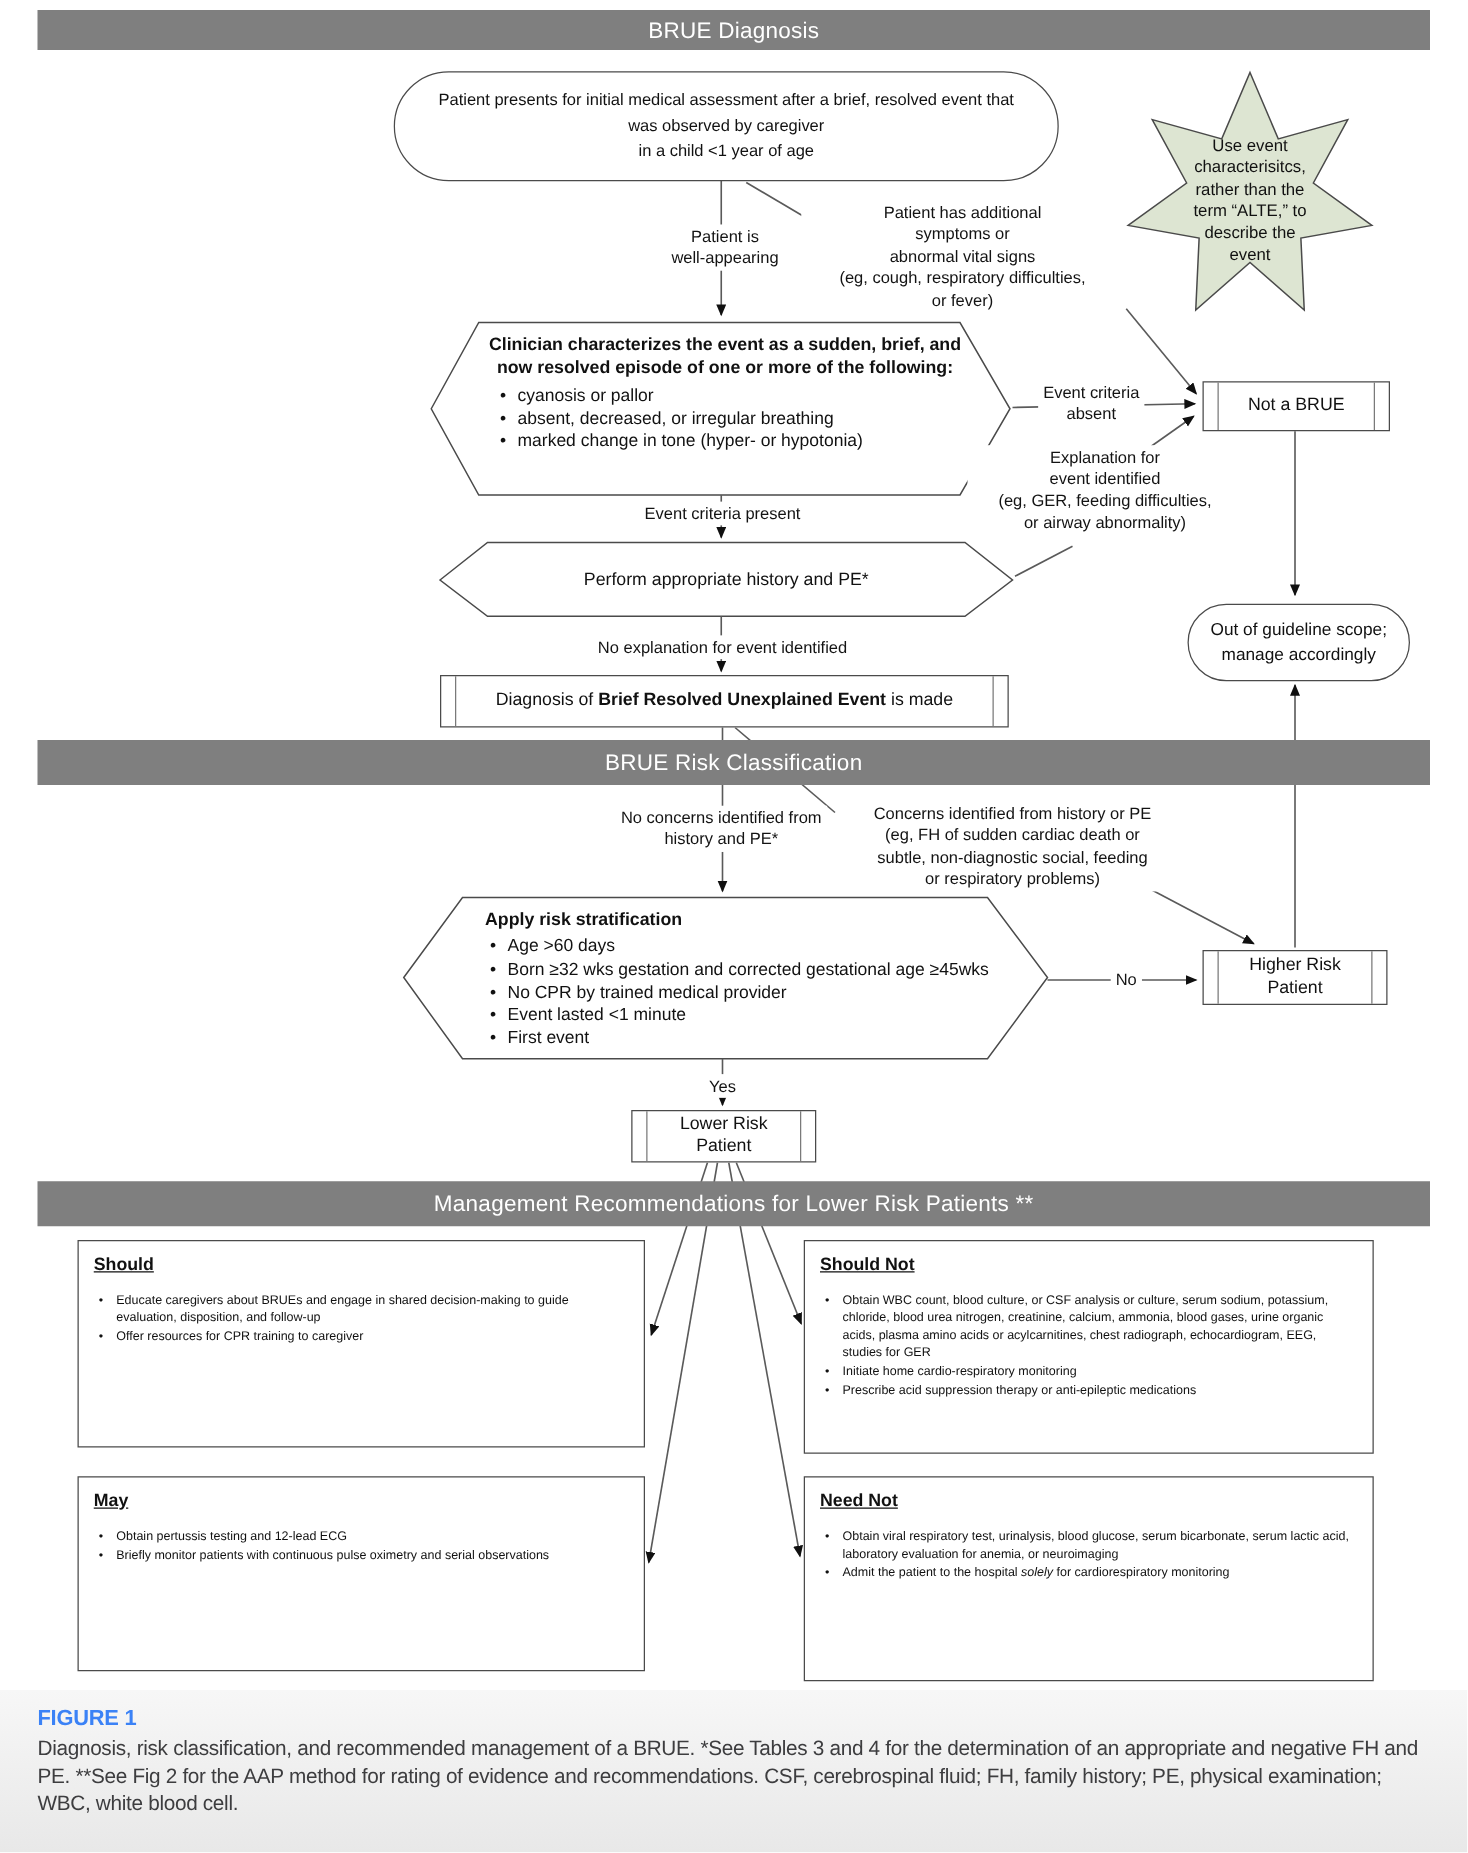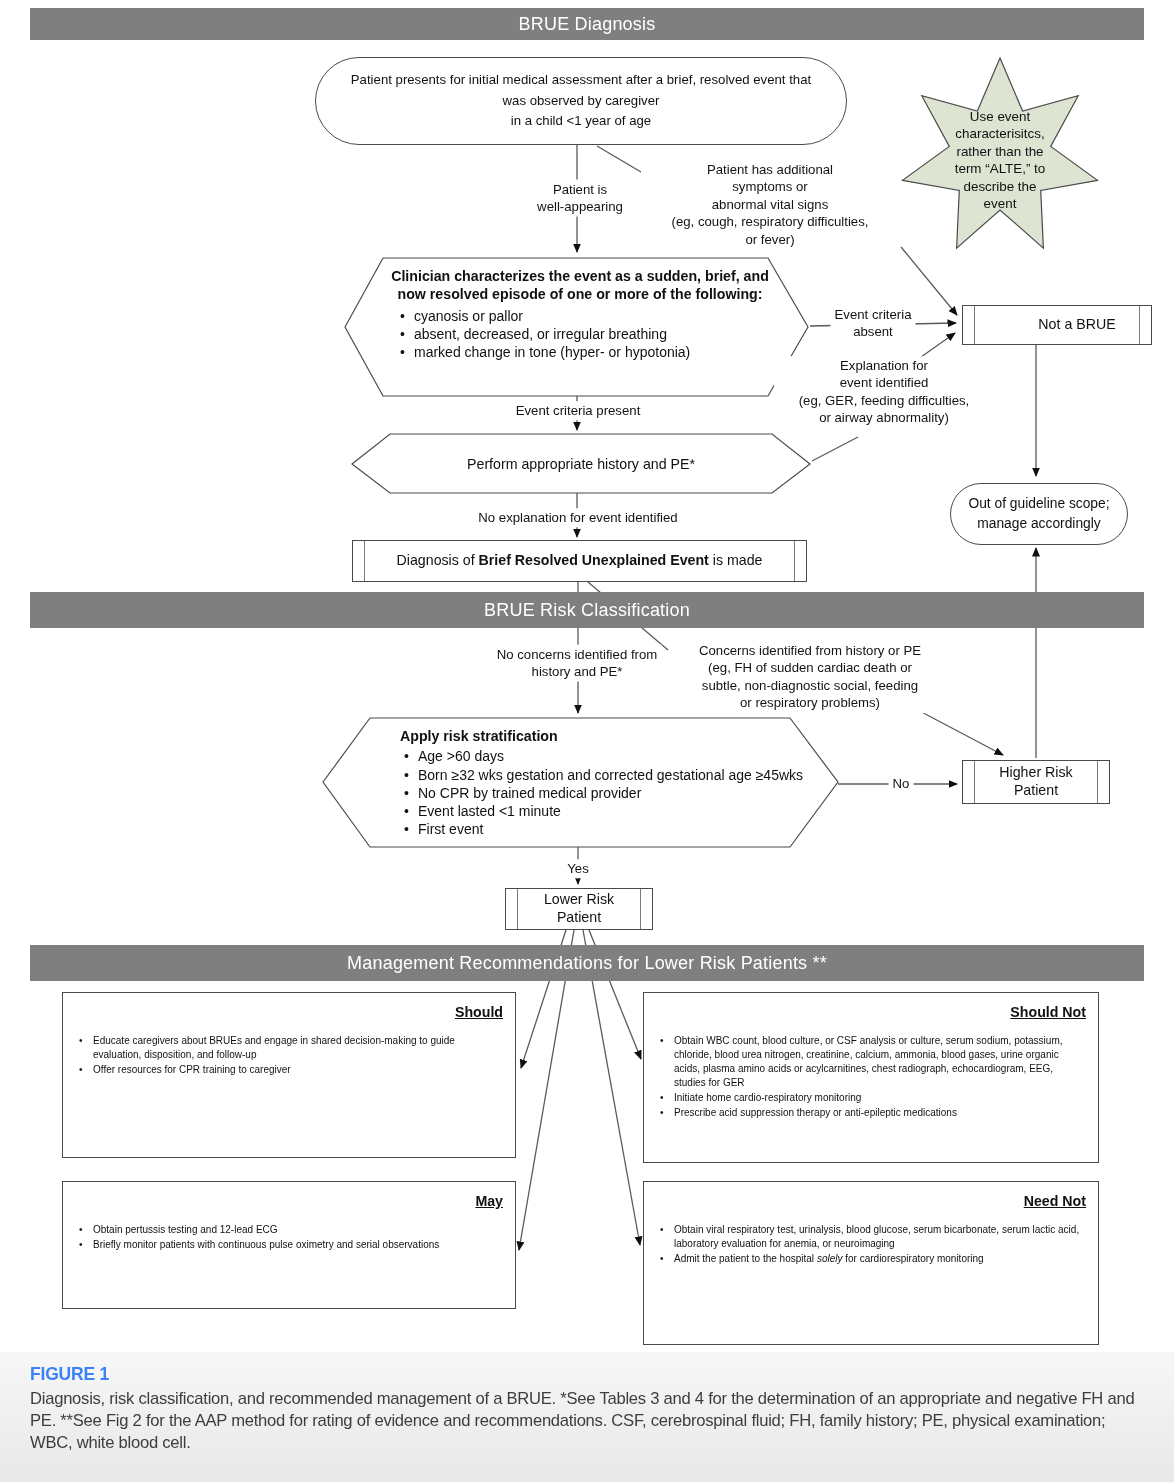--- a/index.html
+++ b/index.html
@@ -45,21 +45,21 @@
   ul.blt li::before{content:"\2022";position:absolute;left:2px;}
   
   #starText{
     position:absolute;z-index:3;left:1000px;top:160px;transform:translate(-50%,-50%);
     width:136px;text-align:center;font-size:13.4px;line-height:1.3;
   }
   
   .rec{
     position:absolute;z-index:3;border:1.2px solid #4a4a4a;background:#fff;padding:9px 12px 0 12px;box-sizing:border-box;
   }
-  .recTitle{text-align:right;font-weight:bold;text-decoration:underline;font-size:14.2px;margin:2px 0 14px 0;}
+  .recTitle{text-align:left;font-weight:bold;text-decoration:underline;font-size:14.2px;margin:2px 0 14px 0;}
   .rec ul.blt{padding-left:2px;}
   .rec ul.blt li{font-size:10px;line-height:1.4;margin-bottom:1px;}
   
   #captionStrip{
     position:absolute;left:0;top:1352px;width:1174px;height:130px;z-index:0;
     background:linear-gradient(#f7f7f7,#e8e8e8);
   }
   #figLabel{
     position:absolute;left:30px;top:1364px;z-index:2;
     font-weight:bold;font-size:17.5px;color:#3b82f6;letter-spacing:-0.2px;
@@ -164,40 +164,40 @@
       <li>cyanosis or pallor</li>
       <li>absent, decreased, or irregular breathing</li>
       <li>marked change in tone (hyper- or hypotonia)</li>
     </ul>
   </div>
 
   <div class="hexTxt" style="left:352px;top:434px;width:458px;height:59px;display:flex;align-items:center;justify-content:center;font-size:14.2px;">
     <span>Perform appropriate history and PE*</span>
   </div>
 
-  <div class="proc" style="left:962px;top:305px;width:148px;height:38px;padding-left:40px;">
+  <div class="proc" style="left:962px;top:305px;width:148px;height:38px;">
     <span class="sline l"></span>
     <span class="sline r"></span>
     <span>Not a BRUE</span>
   </div>
 
   <div class="proc" style="left:352px;top:540px;width:453px;height:40px;">
     <span class="sline l"></span>
     <span class="sline r"></span>
     <span>
       <span>Diagnosis of </span><b>Brief Resolved Unexplained Event</b><span> is made</span>
     </span>
   </div>
 
   <div class="stadium" style="left:950px;top:483px;width:176px;height:60px;border-radius:32px;font-size:13.8px;line-height:1.45;">
     <div class="pre">Out of guideline scope;
 manage accordingly</div>
   </div>
 
-  <div class="hexTxt" style="left:400px;top:727px;width:444px;">
+  <div class="hexTxt" style="left:388px;top:727px;width:444px;">
     <div class="hexTitle left">Apply risk stratification</div>
     <ul class="blt" style="padding-left:2px;margin-top:2px;">
       <li>Age &gt;60 days</li>
       <li>Born ≥32 wks gestation and corrected gestational age ≥45wks</li>
       <li>No CPR by trained medical provider</li>
       <li>Event lasted &lt;1 minute</li>
       <li>First event</li>
     </ul>
   </div>
 
@@ -225,21 +225,21 @@
 
   <div class="rec" style="left:643px;top:992px;width:456px;height:171px;">
     <div class="recTitle">Should Not</div>
     <ul class="blt">
       <li>Obtain WBC count, blood culture, or CSF analysis or culture, serum sodium, potassium, chloride, blood urea nitrogen, creatinine, calcium, ammonia, blood gases, urine organic acids, plasma amino acids or acylcarnitines, chest radiograph, echocardiogram, EEG, studies for GER</li>
       <li>Initiate home cardio-respiratory monitoring</li>
       <li>Prescribe acid suppression therapy or anti-epileptic medications</li>
     </ul>
   </div>
 
-  <div class="rec" style="left:62px;top:1181px;width:454px;height:128px;">
+  <div class="rec" style="left:62px;top:1181px;width:454px;height:156px;">
     <div class="recTitle">May</div>
     <ul class="blt">
       <li>Obtain pertussis testing and 12-lead ECG</li>
       <li>Briefly monitor patients with continuous pulse oximetry and serial observations</li>
     </ul>
   </div>
 
   <div class="rec" style="left:643px;top:1181px;width:456px;height:164px;">
     <div class="recTitle">Need Not</div>
     <ul class="blt">

